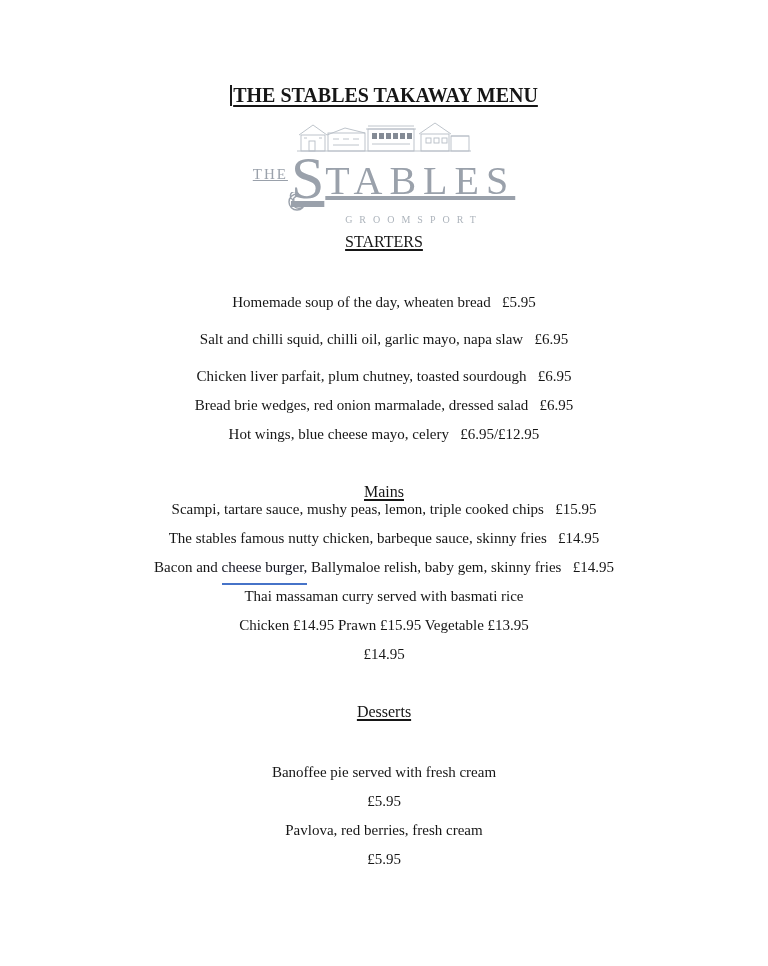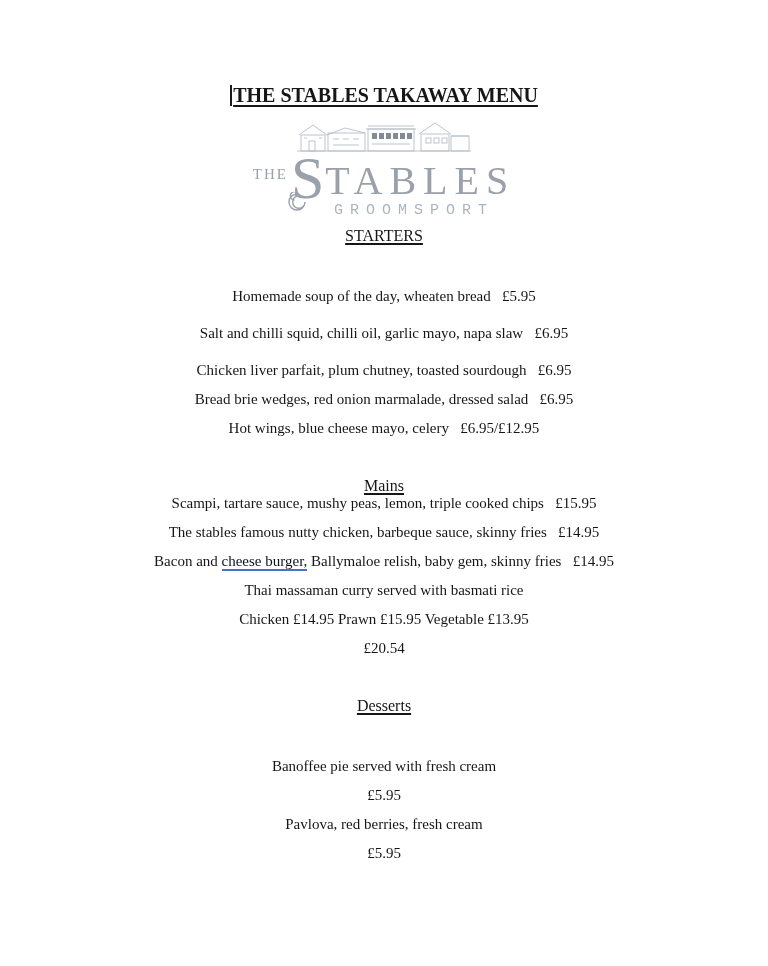--- a/index.html
+++ b/index.html
@@ -50,20 +50,21 @@
     display: block;
     margin: 0 auto;
   }
   .logo-wordmark {
     display: flex;
     justify-content: center;
     align-items: flex-start;
     color: #9aa1ab;
     margin-top: 0px;
     user-select: none;
+    text-decoration: underline;
   }
   .logo-the {
     font-size: 15px;
     letter-spacing: 2px;
     margin-top: 12px;
   }
   .logo-s {
     font-size: 60px;
     line-height: 0.8;
     position: relative;
@@ -74,26 +75,25 @@
     left: -4px;
     bottom: -10px;
   }
   .logo-rest {
     font-size: 40px;
     line-height: 1;
     margin-top: 7px;
     letter-spacing: 7px;
   }
   .logo-location {
-    font-size: 15px;
+    font-size: 10px;
     letter-spacing: 7px;
     color: #adb4bc;
-    margin-top: 0;
+    margin-top: 12px;
     padding-left: 60px;
-    font-family: Liberation Mono, monospace;
   }
   
   .section-heading {
     font-size: 16px;
     font-weight: 400;
     line-height: 18px;
     text-decoration: underline;
     text-decoration-thickness: 1.5px;
     text-underline-offset: 2px;
   }
@@ -108,21 +108,21 @@
     text-align: center;
   }
   .sp-xl { margin-bottom: 20px; }
   .first-item { margin-top: 43px; }
   .wrap-price {
     margin-top: 1px;
   }
   .burger-link {
     color: #10121f;
     border-bottom: 2px solid #4673c8;
-    padding-bottom: 0px;
+    padding-bottom: 8px;
     cursor: pointer;
   }
 </style>
 </head>
 <body>
 
 <div class="page">
   <div class="content">
 
     <div class="doc-title">
@@ -198,21 +198,21 @@
 
     <div class="section-heading heading-mains">Mains</div>
 
     <div class="menu-line">Scampi, tartare sauce, mushy peas, lemon, triple cooked chips &nbsp;&nbsp;£15.95</div>
     <div class="menu-line">The stables famous nutty chicken, barbeque sauce, skinny fries &nbsp;&nbsp;£14.95</div>
     <div class="menu-line">
       <span>Bacon and </span><span class="burger-link">cheese burger,</span><span> Ballymaloe relish, baby gem, skinny fries &nbsp;&nbsp;£14.95</span>
     </div>
     <div class="menu-line">Thai massaman curry served with basmati rice</div>
     <div class="menu-line">Chicken £14.95 Prawn £15.95 Vegetable £13.95</div>
-    <div class="menu-line wrap-price">£20.54</div>
+    <div class="menu-line wrap-price">£14.95</div>
 
     <div class="section-heading heading-desserts">Desserts</div>
 
     <div class="menu-line first-item">Banoffee pie served with fresh cream</div>
     <div class="menu-line">£5.95</div>
     <div class="menu-line">Pavlova, red berries, fresh cream</div>
     <div class="menu-line">£5.95</div>
 
   </div>
 </div>

